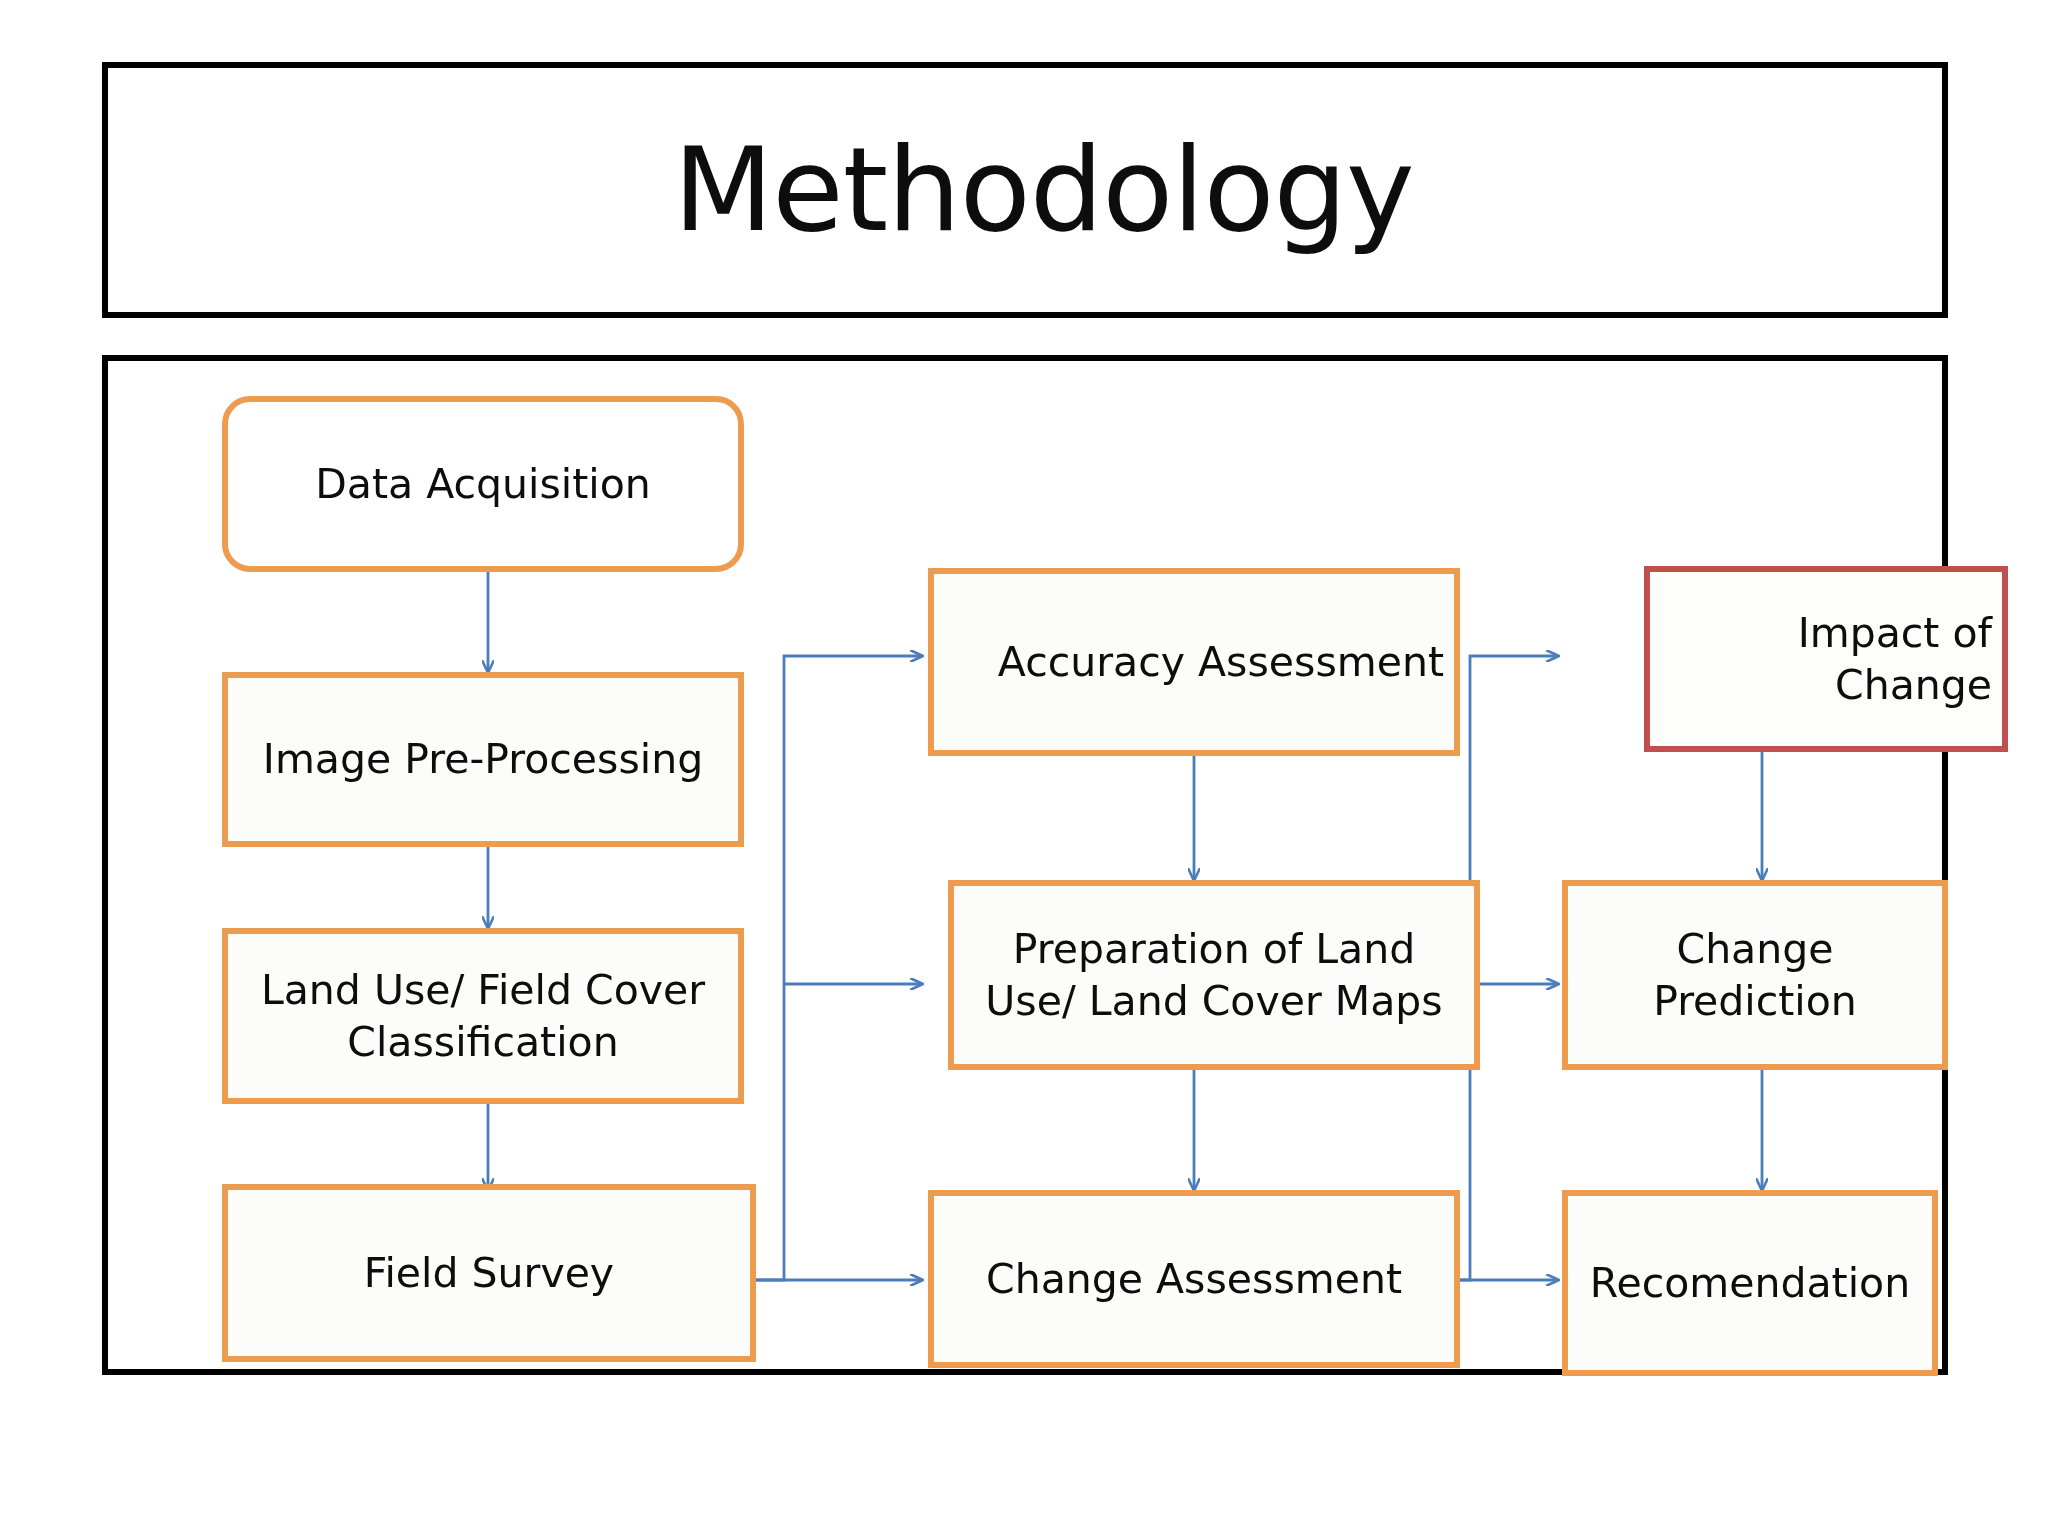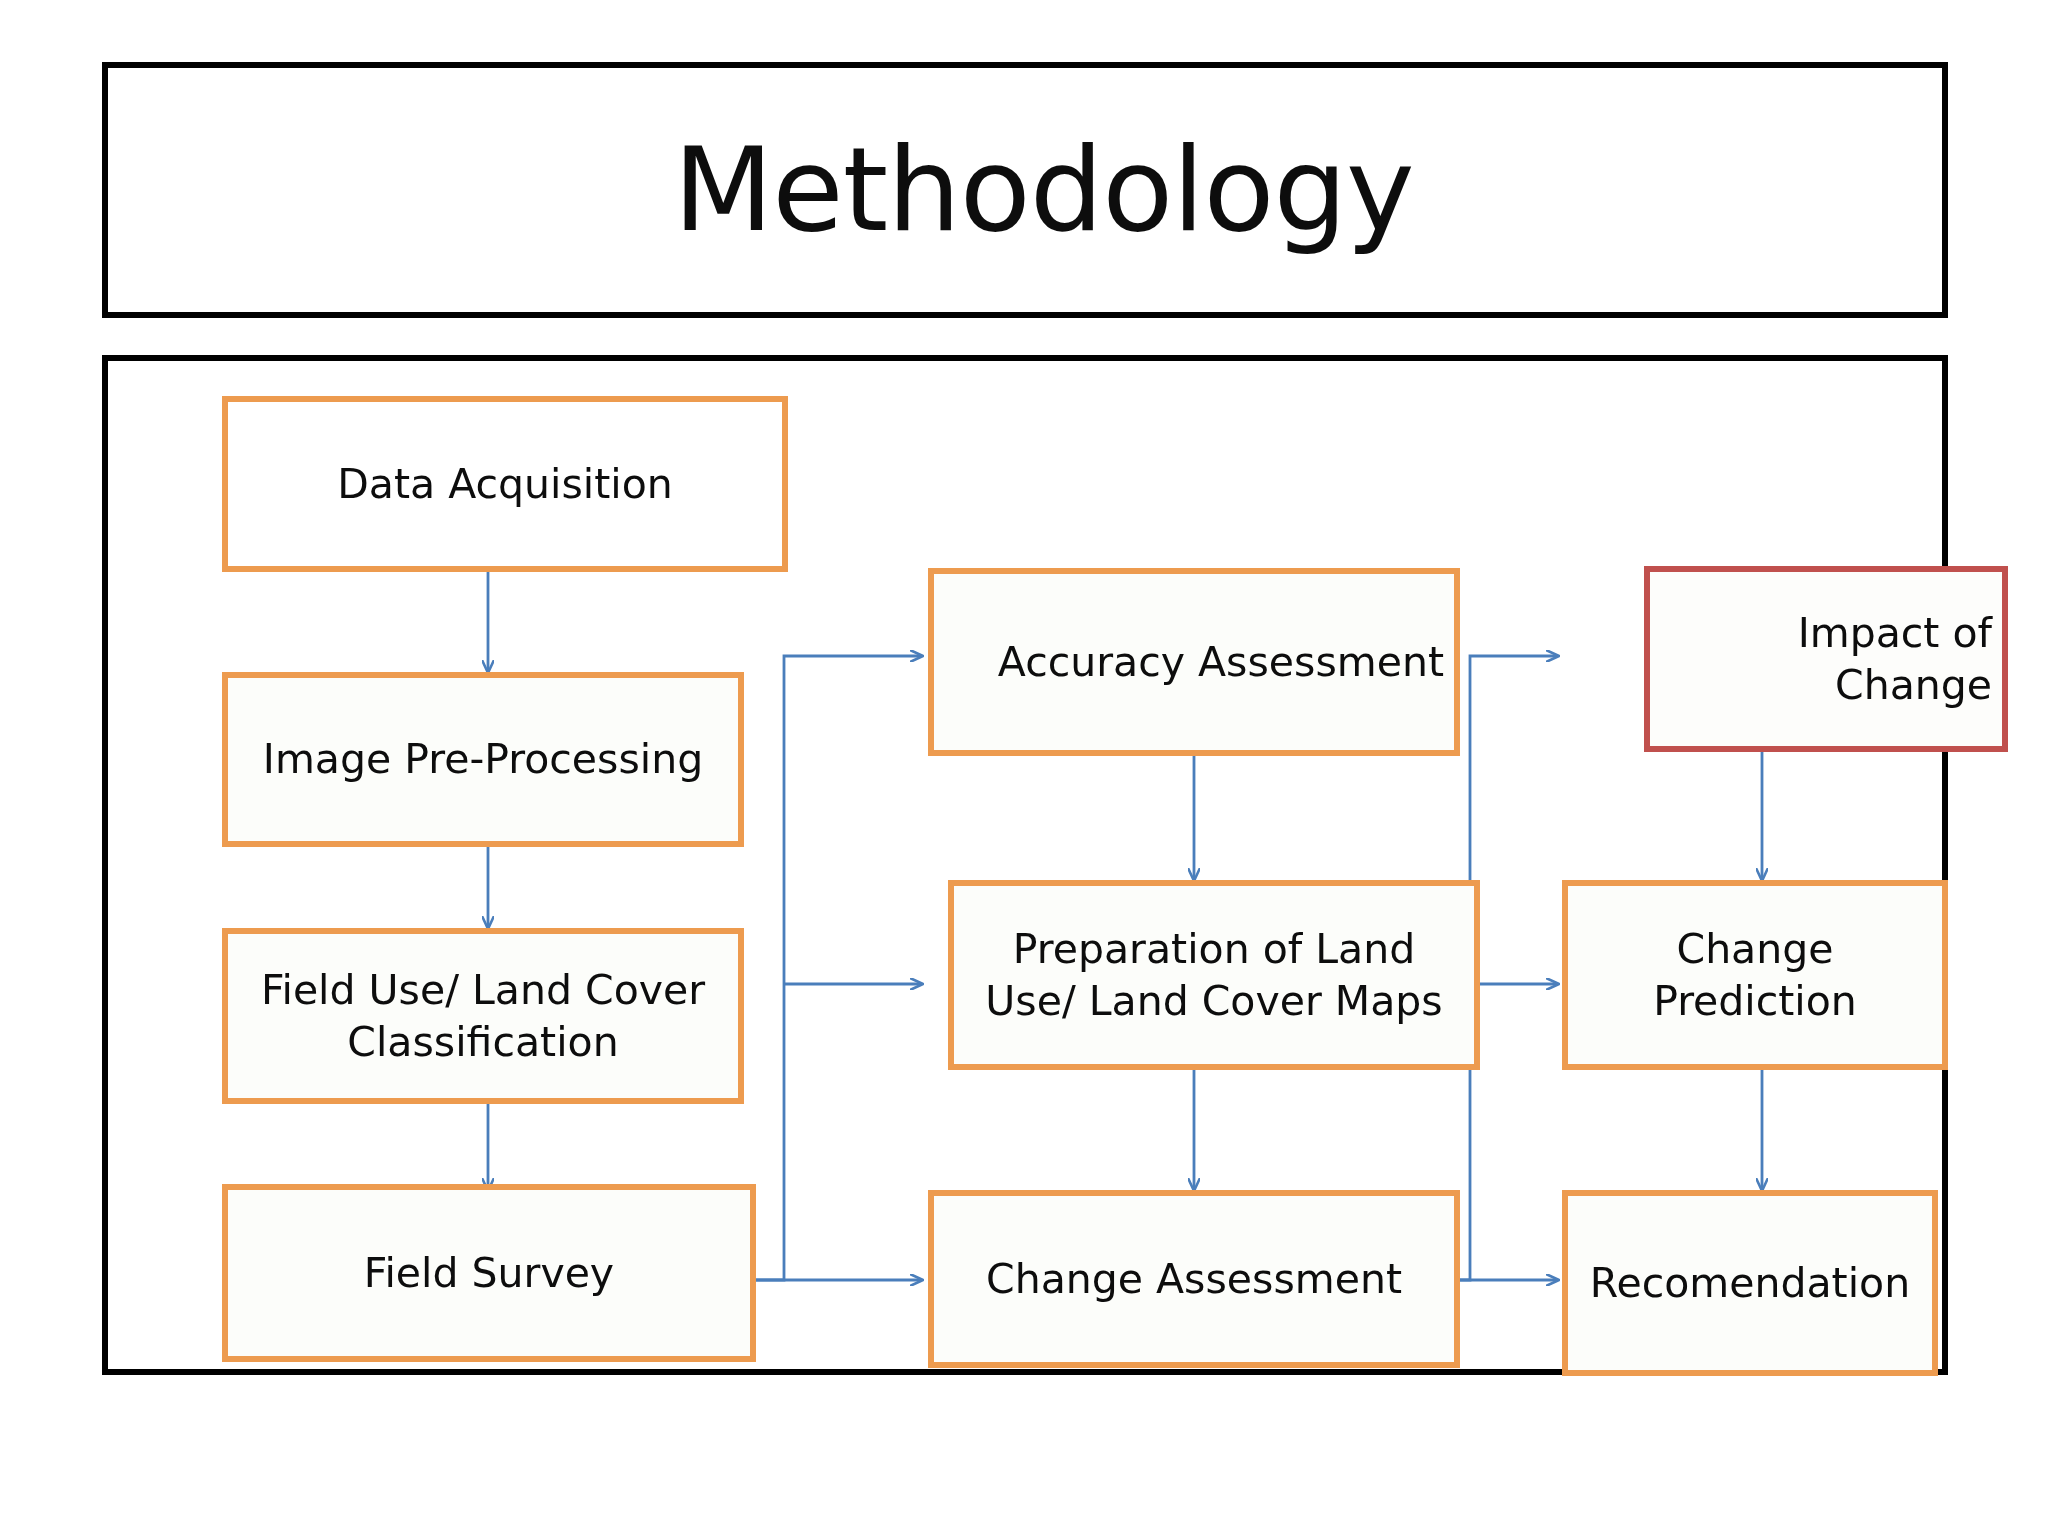--- a/index.html
+++ b/index.html
@@ -125,30 +125,30 @@
 
       <path d="M1454,1280 L1470,1280 L1470,656 L1558,656"></path>
       <path d="M1470,984 L1558,984"></path>
       <path d="M1454,1280 L1558,1280"></path>
 
       <line x1="1762" y1="752" x2="1762" y2="880"></line>
       <line x1="1762" y1="1070" x2="1762" y2="1190"></line>
     </g>
   </svg>
 
-  <div class="node plain" style="left:222px; top:396px; width:566px; height:176px;">
+  <div class="node plain" style="left:222px; top:396px; width:522px; height:176px;border-radius:28px;">
     <span class="node-label">Data Acquisition</span>
   </div>
 
   <div class="node" style="left:222px; top:672px; width:522px; height:175px;text-align:right;">
     <span class="node-label">Image Pre-Processing</span>
   </div>
 
   <div class="node" style="left:222px; top:928px; width:522px; height:176px;">
-    <span class="node-label">Field Use/ Land Cover
+    <span class="node-label">Land Use/ Field Cover
 Classification</span>
   </div>
 
   <div class="node" style="left:222px; top:1184px; width:534px; height:178px;">
     <span class="node-label">Field Survey</span>
   </div>
 
   <div class="node" style="left:928px; top:568px; width:532px; height:188px;justify-content:flex-end;">
     <span class="node-label">Accuracy Assessment</span>
   </div>

